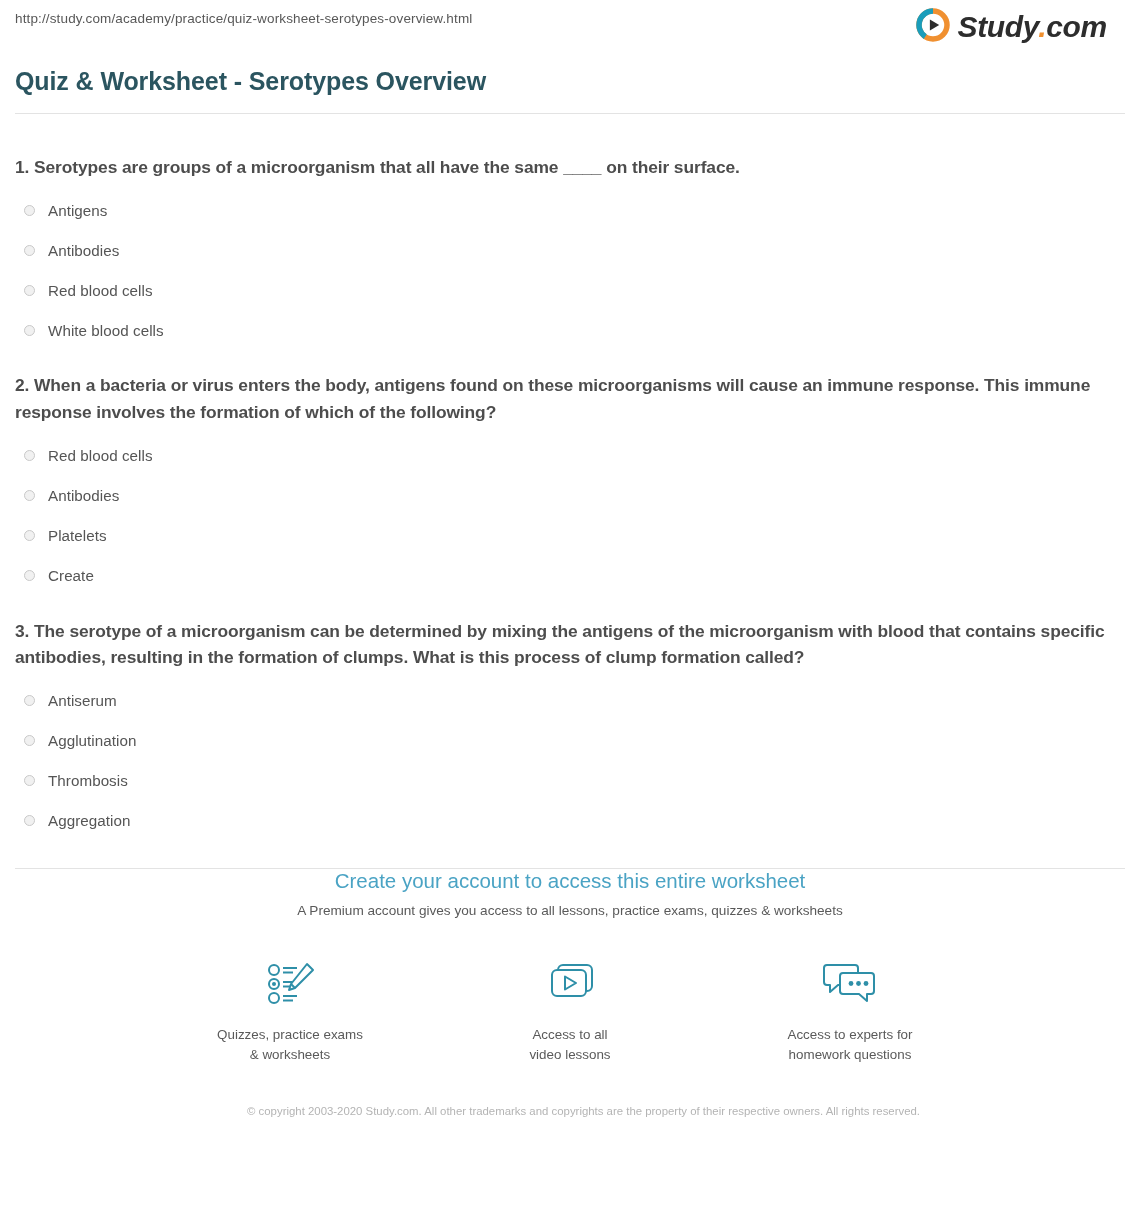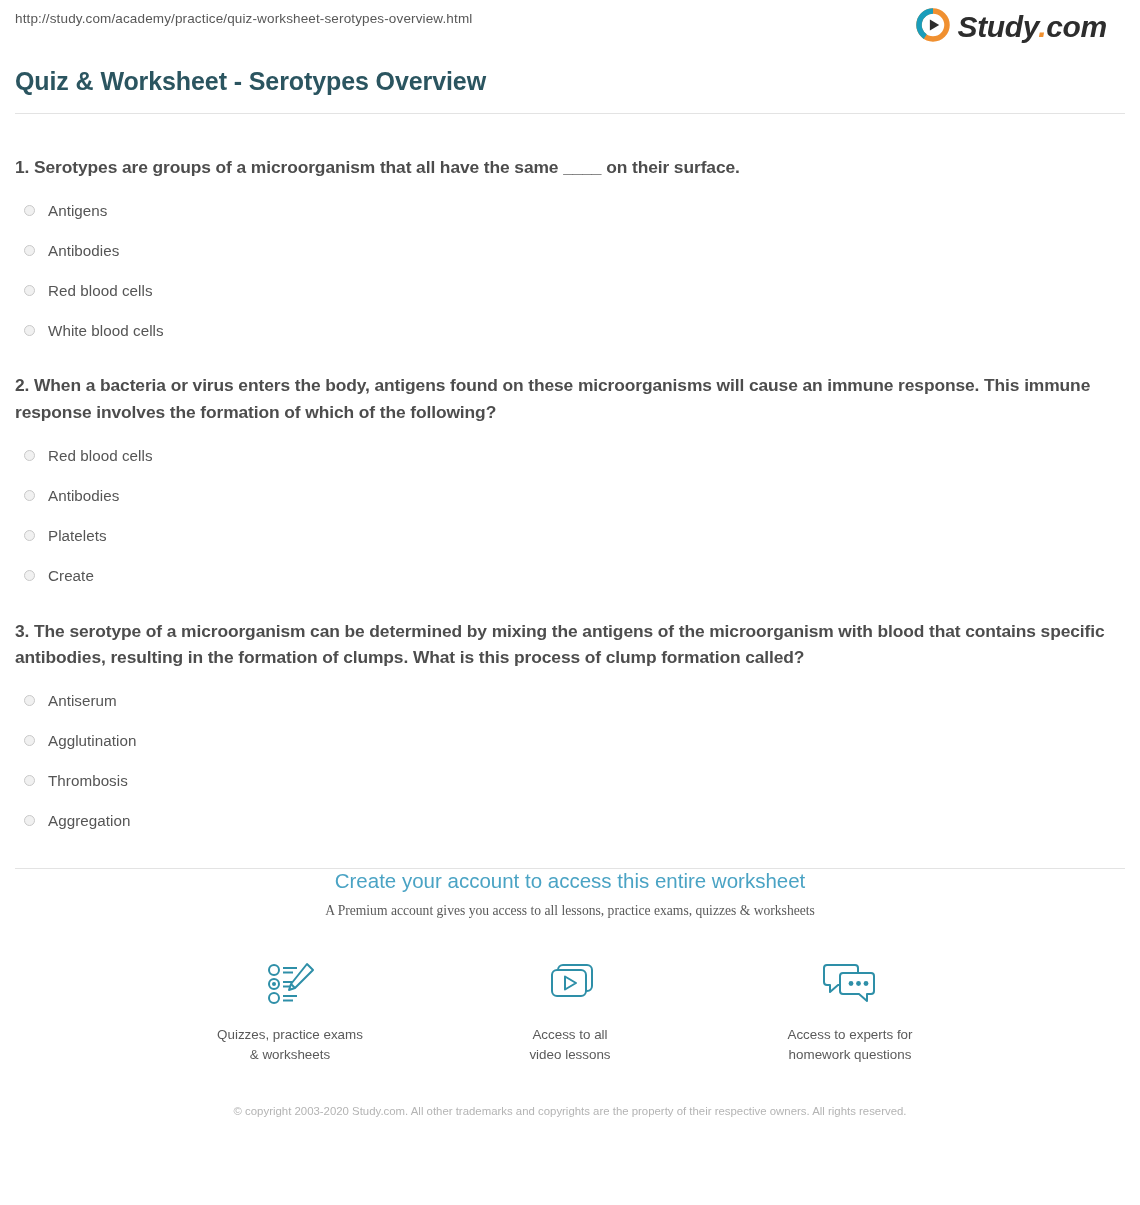--- a/index.html
+++ b/index.html
@@ -130,21 +130,20 @@
     color: #4aa3c4;
     font-weight: 400;
     line-height: 1.2;
     margin: 0 0 9px 0;
   }
   .cta-sub {
     font-size: 13.6px;
     color: #5a5a5a;
     line-height: 1.3;
     margin: 0;
-    font-family: Liberation Serif, serif;
   }
 
   .features {
     display: flex;
     justify-content: center;
     gap: 120px;
     margin-top: 37px;
   }
   .feature {
     width: 160px;
@@ -160,21 +159,21 @@
     margin-top: 12px;
     font-size: 13.4px;
     color: #5a5a5a;
     line-height: 1.5;
     white-space: pre-line;
   }
 
   .copyright {
     margin: 38px auto 0 auto;
     width: 700px;
-    text-align: center;
+    text-align: right;
     font-size: 11.4px;
     color: #b4b4b4;
     line-height: 1.55;
   }
 </style>
 </head>
 <body>
 
 <div class="page">
 

